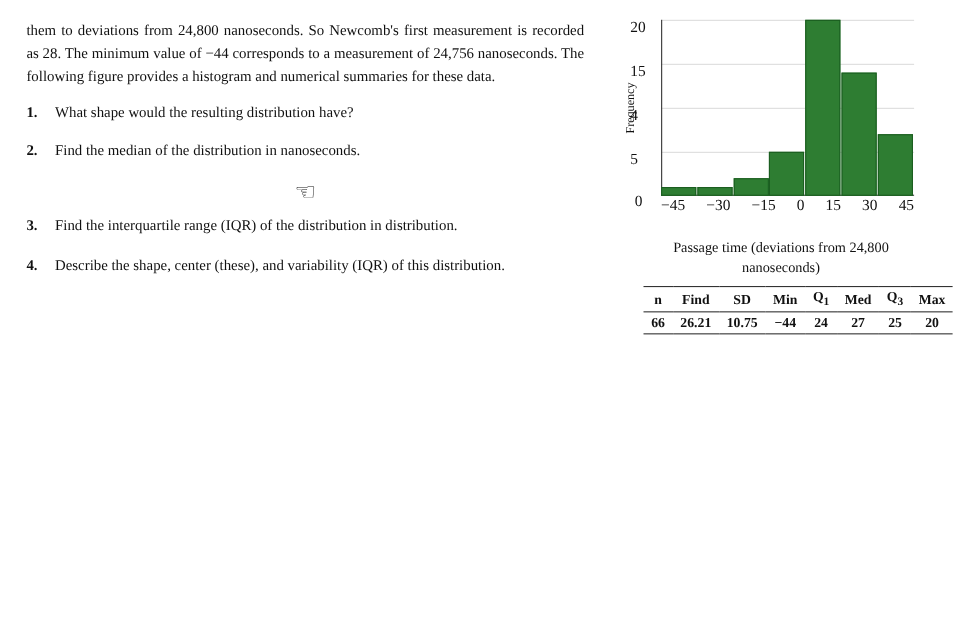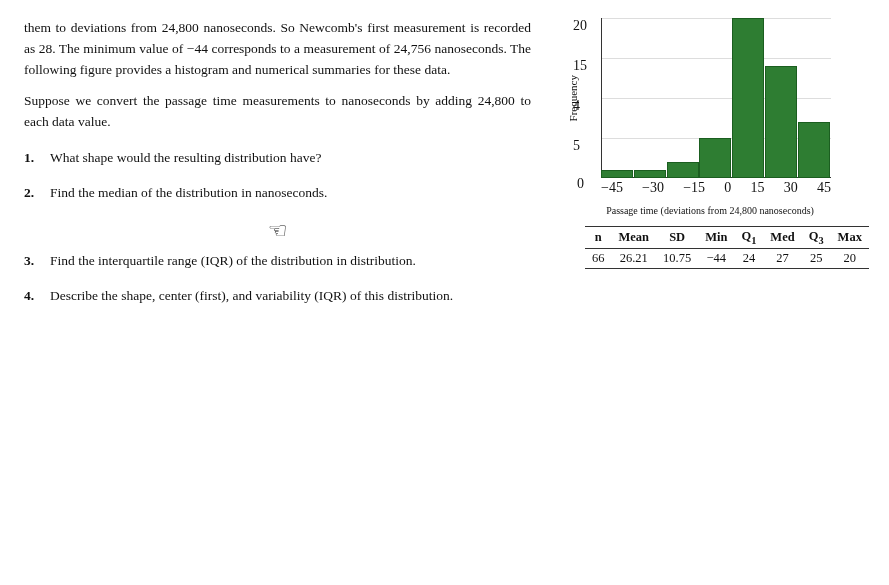--- a/index.html
+++ b/index.html
@@ -76,58 +76,58 @@
       font-size: 14px;
       color: #111;
     }
     .y-gridline {
       position: absolute;
       left: 0;
       right: 0;
       border-top: 1px solid #ddd;
     }
     .chart-caption {
-      font-size: 10px;
+      font-size: 13px;
       text-align: center;
       margin-left: 20px;
-      margin-top: 8px;
+      margin-top: 20px;
       line-height: 1.4;
     }
 
     
     .stats-table {
       border-collapse: collapse;
       font-size: 12.5px;
       margin-left: 20px;
       margin-top: 6px;
     }
     .stats-table th, .stats-table td {
       padding: 2px 7px;
       text-align: center;
       border: none;
+      font-weight: bold;
     }
     .stats-table tr:first-child th {
       border-bottom: 1.5px solid #333;
       border-top: 1.5px solid #333;
       font-weight: bold;
     }
     .stats-table tr:last-child td {
       border-bottom: 1.5px solid #333;
     }
     .stats-table thead tr {
       border-bottom: 1px solid #333;
     }
   </style>
 </head>
 <body>
 
 <div class="content-wrapper">
   <div class="left-col">
     <p class="intro-text">them to deviations from 24,800 nanoseconds. So Newcomb's first measurement is recorded as 28. The minimum value of −44 corresponds to a measurement of 24,756 nanoseconds. The following figure provides a histogram and numerical summaries for these data.</p>
-    <p class="convert-text">Suppose we convert the passage time measurements to nanoseconds by adding 24,800 to each data value.</p>
 
     <div class="question">
       <span class="question-num">1.</span>
       <span class="question-text">What shape would the resulting distribution have?</span>
     </div>
 
     <div class="question">
       <span class="question-num">2.</span>
       <span class="question-text">Find the median of the distribution in nanoseconds.</span>
     </div>
@@ -137,21 +137,21 @@
     </div>
 
     <div class="question">
       <span class="question-num">3.</span>
       <span class="question-text">Find the interquartile range (IQR) of the distribution in distribution.</span>
     </div>
 
     <div class="after-section">
       <div class="question">
         <span class="question-num">4.</span>
-        <span class="question-text">Describe the shape, center (first), and variability (IQR) of this distribution.</span>
+        <span class="question-text">Describe the shape, center (these), and variability (IQR) of this distribution.</span>
       </div>
     </div>
   </div>
 
   <div class="right-col">
 
     <div class="chart-container">
       <div style="position:relative; margin-bottom:2px;">
 
         <div style="position:absolute; left:2px; top:0; height:160px; display:flex; align-items:center; justify-content:center;">
@@ -206,21 +206,21 @@
         <span>45</span>
       </div>
 
       <div class="chart-caption">Passage time (deviations from 24,800 nanoseconds)</div>
     </div>
 
     <table class="stats-table">
       <thead>
         <tr>
           <th>n</th>
-          <th>Mean</th>
+          <th>Find</th>
           <th>SD</th>
           <th>Min</th>
           <th>Q<sub>1</sub></th>
           <th>Med</th>
           <th>Q<sub>3</sub></th>
           <th>Max</th>
         </tr>
       </thead>
       <tbody>
         <tr>

